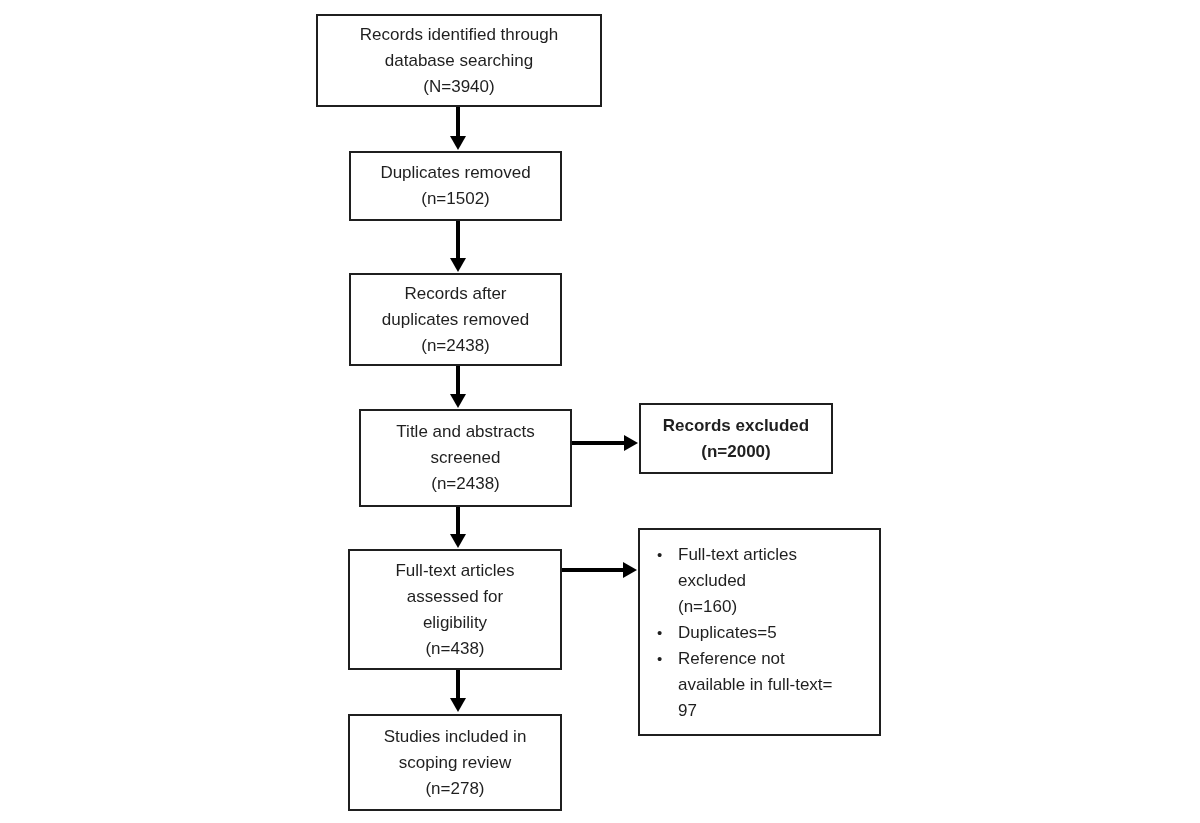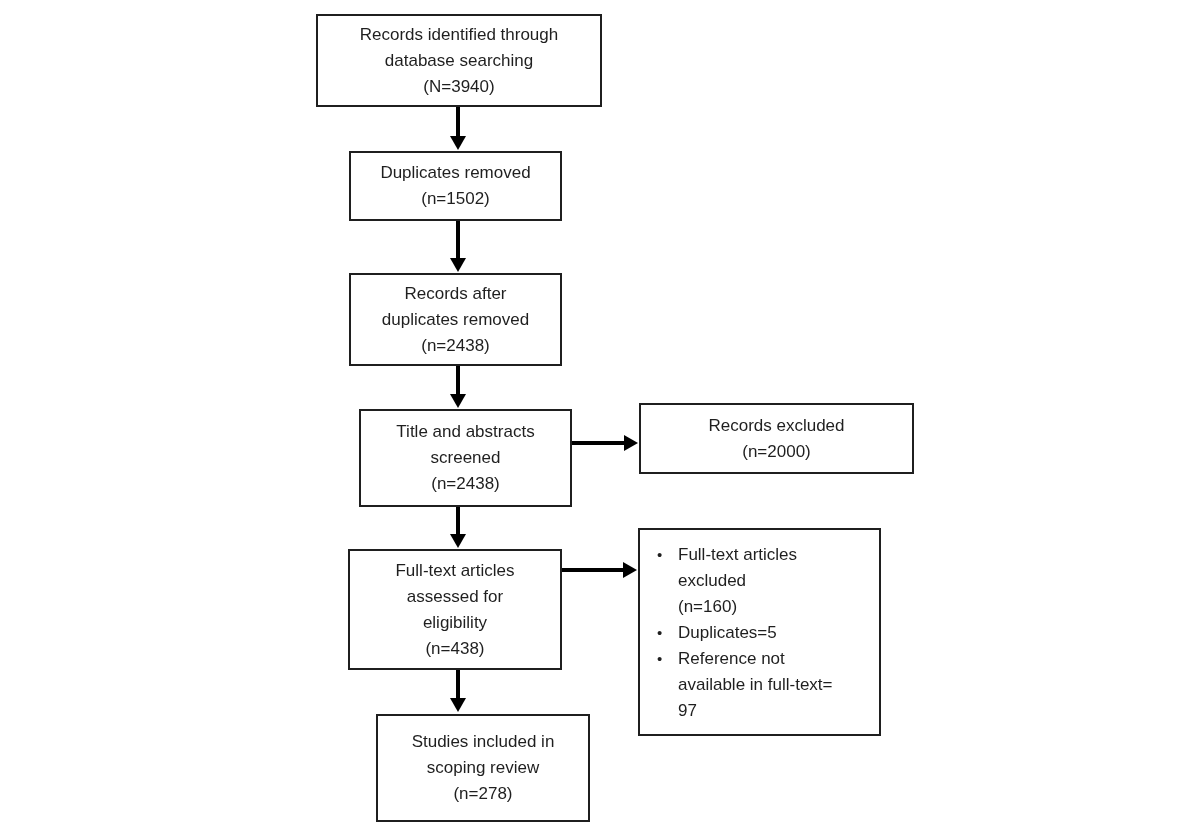--- a/index.html
+++ b/index.html
@@ -36,24 +36,24 @@
     justify-content: center;
     text-align: center;
     font-size: 17px;
     line-height: 26px;
     white-space: pre-line;
   }
   .b1 { left: 316px; top: 14px;  width: 286px; height: 93px; }
   .b2 { left: 349px; top: 151px; width: 213px; height: 70px; }
   .b3 { left: 349px; top: 273px; width: 213px; height: 93px; }
   .b4 { left: 335px; top: 409px; width: 213px; height: 98px; margin-left: 24px; }
-  .b5 { left: 639px; top: 403px; width: 275px; height: 71px; }
+  .b5 { left: 639px; top: 403px; width: 194px; height: 71px; font-weight: bold; }
   .b6 { left: 348px; top: 549px; width: 214px; height: 121px; }
   .b7 { left: 638px; top: 528px; width: 243px; height: 208px; }
-  .b8 { left: 348px; top: 714px; width: 214px; height: 108px; margin-left: 28px; }
+  .b8 { left: 348px; top: 714px; width: 214px; height: 97px; }
   .box.bullets {
     display: block;
     text-align: left;
     padding: 12px 4px 0 17px;
     white-space: normal;
   }
   .bullet-row {
     display: flex;
     align-items: flex-start;
   }

